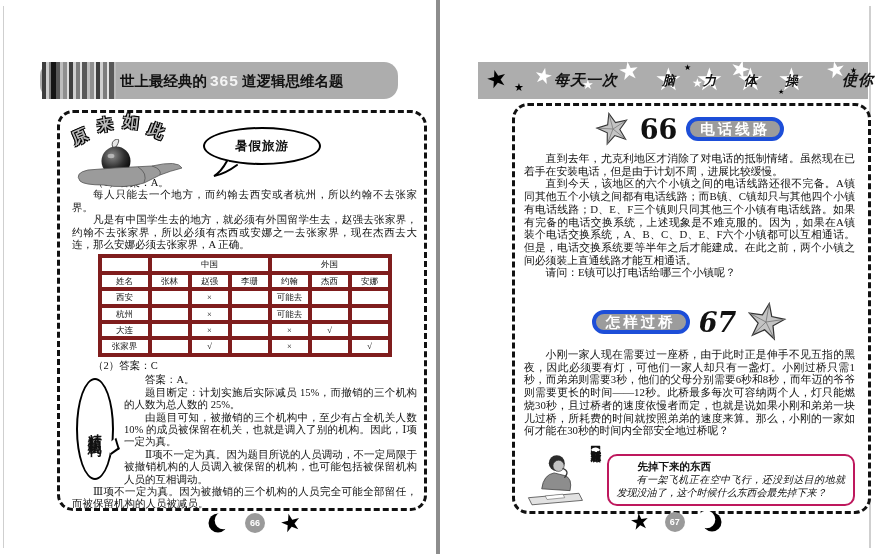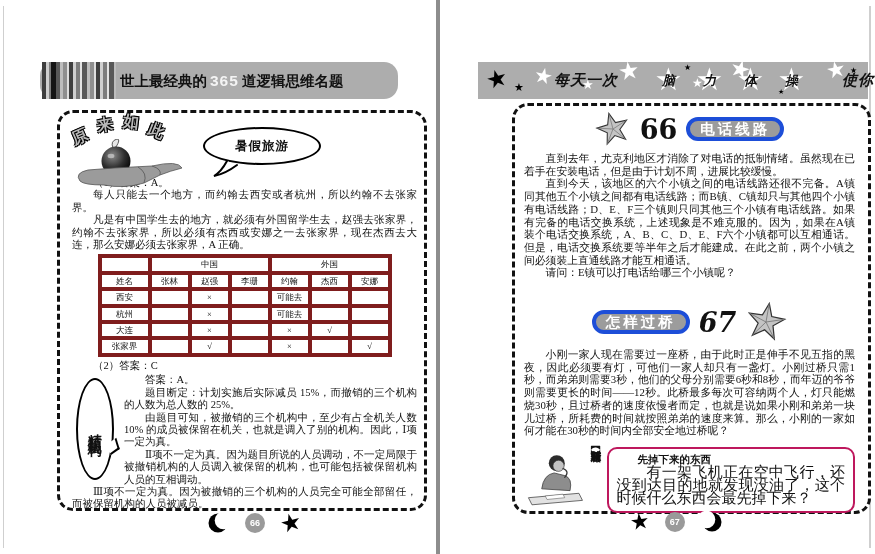--- a/index.html
+++ b/index.html
@@ -75,21 +75,21 @@
   .capsule{background:#9c9c9c;border:4px solid #1d4ed8;border-radius:15px;color:#fff;
     font-family:"Liberation Sans","DejaVu Sans",sans-serif;font-weight:bold;font-size:14.5px;
     letter-spacing:3px;padding:2px 10px;white-space:nowrap;}
   .qstar{flex:0 0 auto;}
 
   .teaser{display:flex;align-items:center;gap:5px;margin-top:5px;}
   .teaser-label{writing-mode:vertical-rl;font-family:"Liberation Sans","DejaVu Sans",sans-serif;
     font-weight:bold;font-size:10.5px;line-height:1;height:76px;flex:0 0 auto;}
   .teaser-card{flex:1;border:2px solid #be185d;border-radius:10px;padding:4px 8px 5px;}
   .teaser-title{font-family:"Liberation Sans","DejaVu Sans",sans-serif;font-weight:bold;font-size:10.5px;margin:0 0 2px;}
-  .teaser-body{font-size:15px;line-height:13.2px;margin:0;text-indent:2em;text-align:justify;}
+  .teaser-body{font-style:italic;font-size:10px;line-height:13.2px;margin:0;text-indent:2em;text-align:justify;}
 
   
   .footer{position:absolute;top:511px;display:flex;align-items:center;gap:15px;}
   #footer-l{left:208px;}
   #footer-r{left:630px;}
   .pgbadge{width:20px;height:20px;border-radius:50%;background:#9a9a9a;color:#fff;
     font-family:"Liberation Sans","DejaVu Sans",sans-serif;font-weight:bold;font-size:9px;
     display:flex;align-items:center;justify-content:center;}
   .fstar{font-size:24px;line-height:1;color:#000;display:inline-block;transform:rotate(-14deg);}
 </style>

